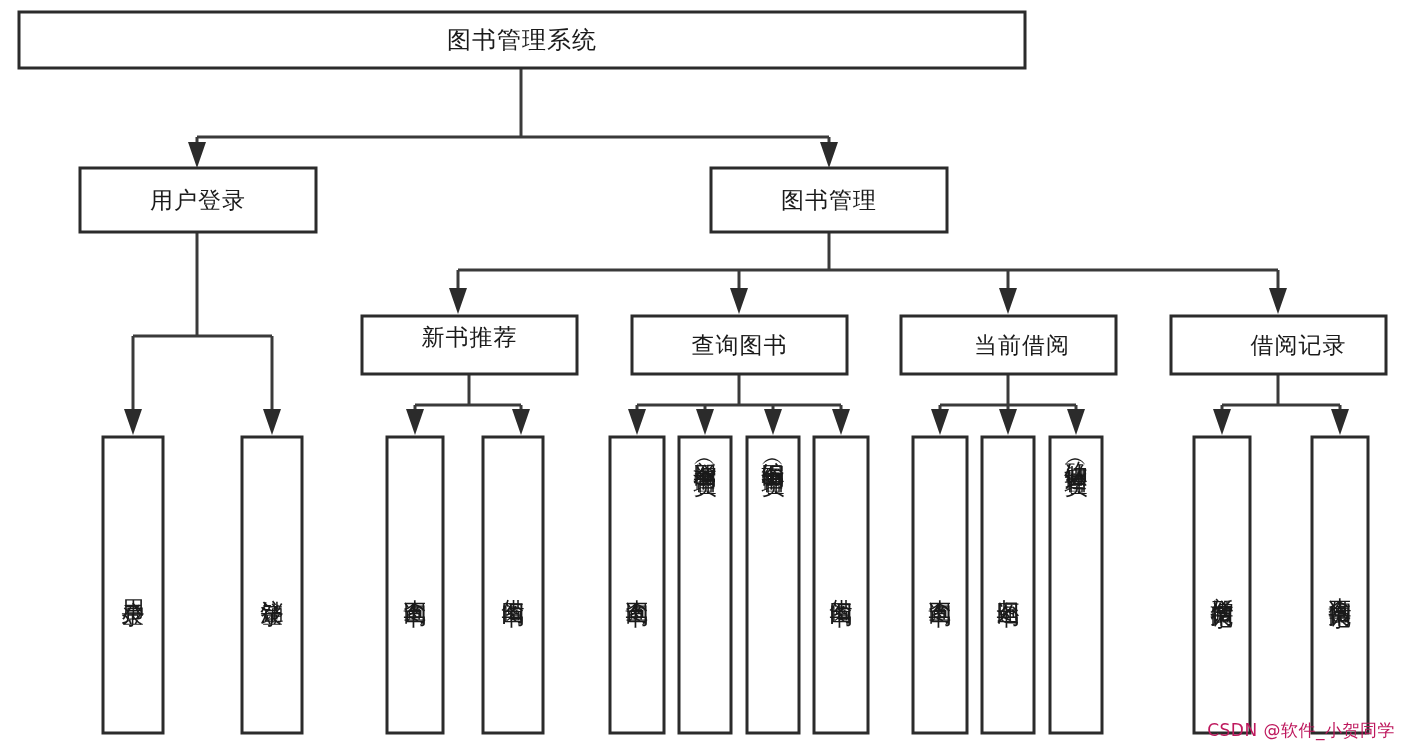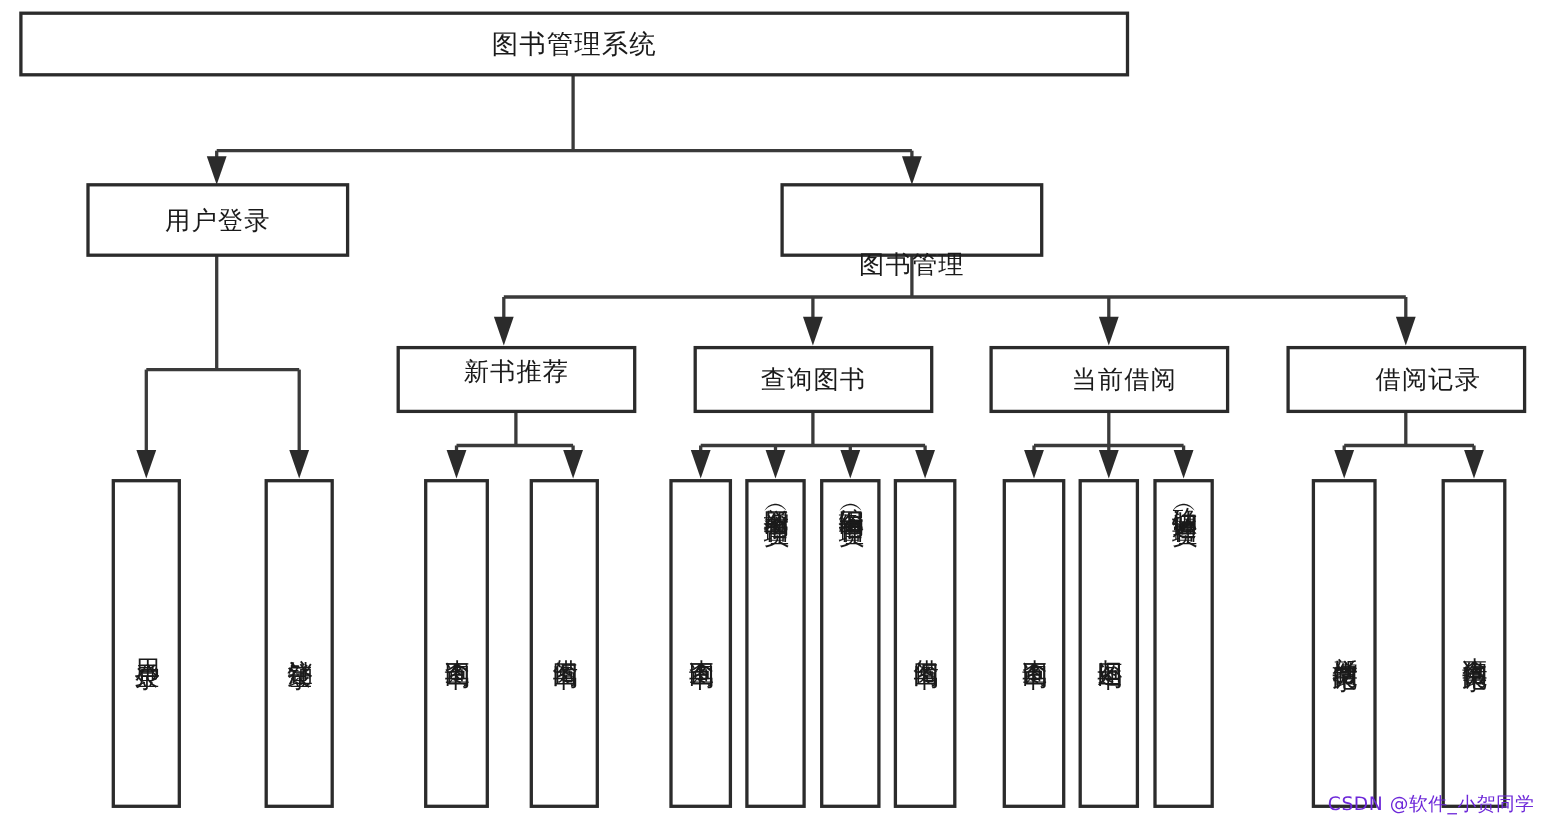--- a/index.html
+++ b/index.html
@@ -75,21 +75,21 @@
   }
   .title-text {
     font-size: 24px;
   }
   #watermark {
     position: absolute;
     right: 10px;
     bottom: 5px;
     font-family: "DejaVu Sans", "Liberation Sans", sans-serif;
     font-size: 17px;
-    color: #6d28d9;
+    color: #be185d;
     white-space: nowrap;
     letter-spacing: 0.5px;
   }
 </style>
 </head>
 <body>
 
 <div id="diagram-root">
 
   <svg id="tree-svg" viewBox="0 0 1405 747" xmlns="http://www.w3.org/2000/svg">
@@ -189,21 +189,21 @@
   </svg>
 
   <div class="htext-wrap" style="left:19px; top:12px; width:1006px; height:56px;">
     <span class="htext title-text">图书管理系统</span>
   </div>
 
   <div class="htext-wrap" style="left:80px; top:168px; width:236px; height:64px;">
     <span class="htext">用户登录</span>
   </div>
 
-  <div class="htext-wrap" style="left:711px; top:168px; width:236px; height:64px;margin-top:40px;">
+  <div class="htext-wrap" style="left:711px; top:168px; width:236px; height:64px;">
     <span class="htext">图书管理</span>
   </div>
 
   <div class="htext-wrap" style="left:362px; top:316px; width:215px; height:43px;">
     <span class="htext">新书推荐</span>
   </div>
 
   <div class="htext-wrap" style="left:632px; top:316px; width:215px; height:58px;">
     <span class="htext">查询图书</span>
   </div>

